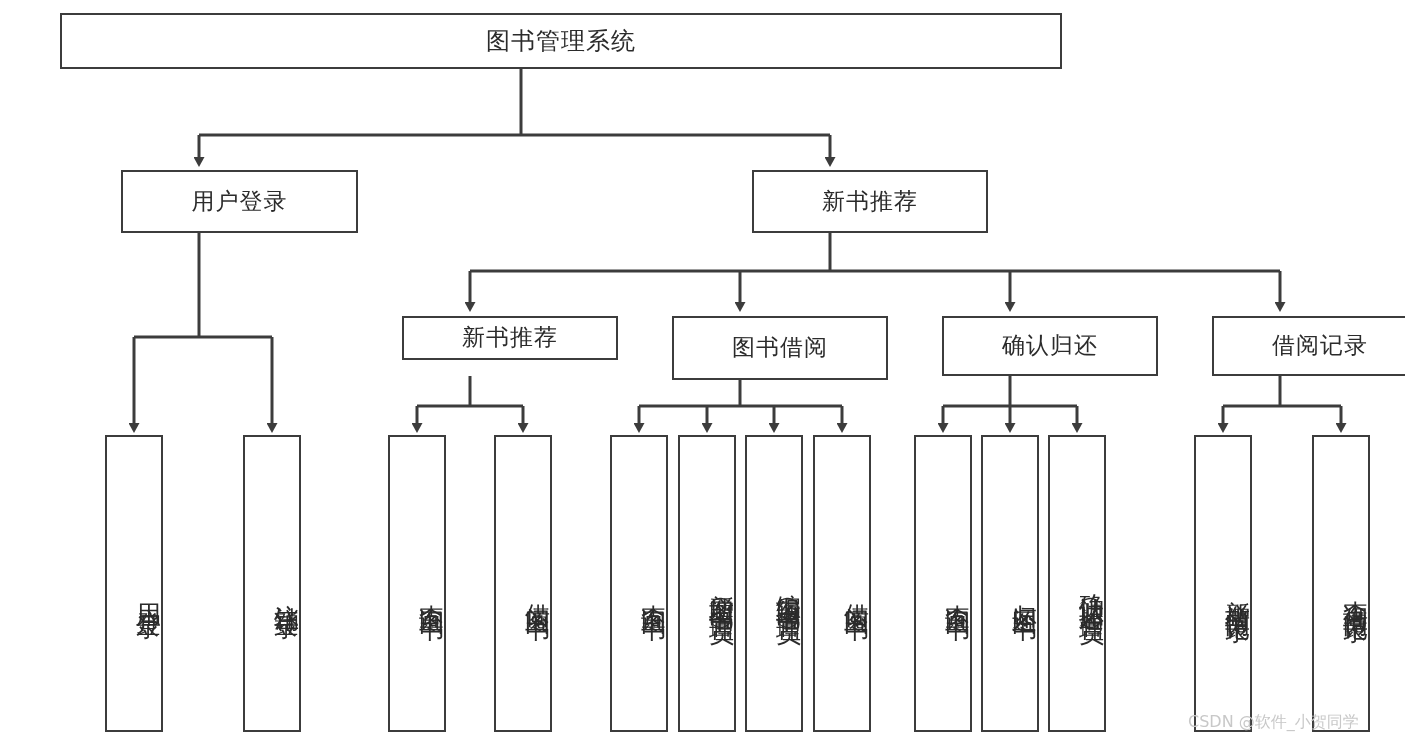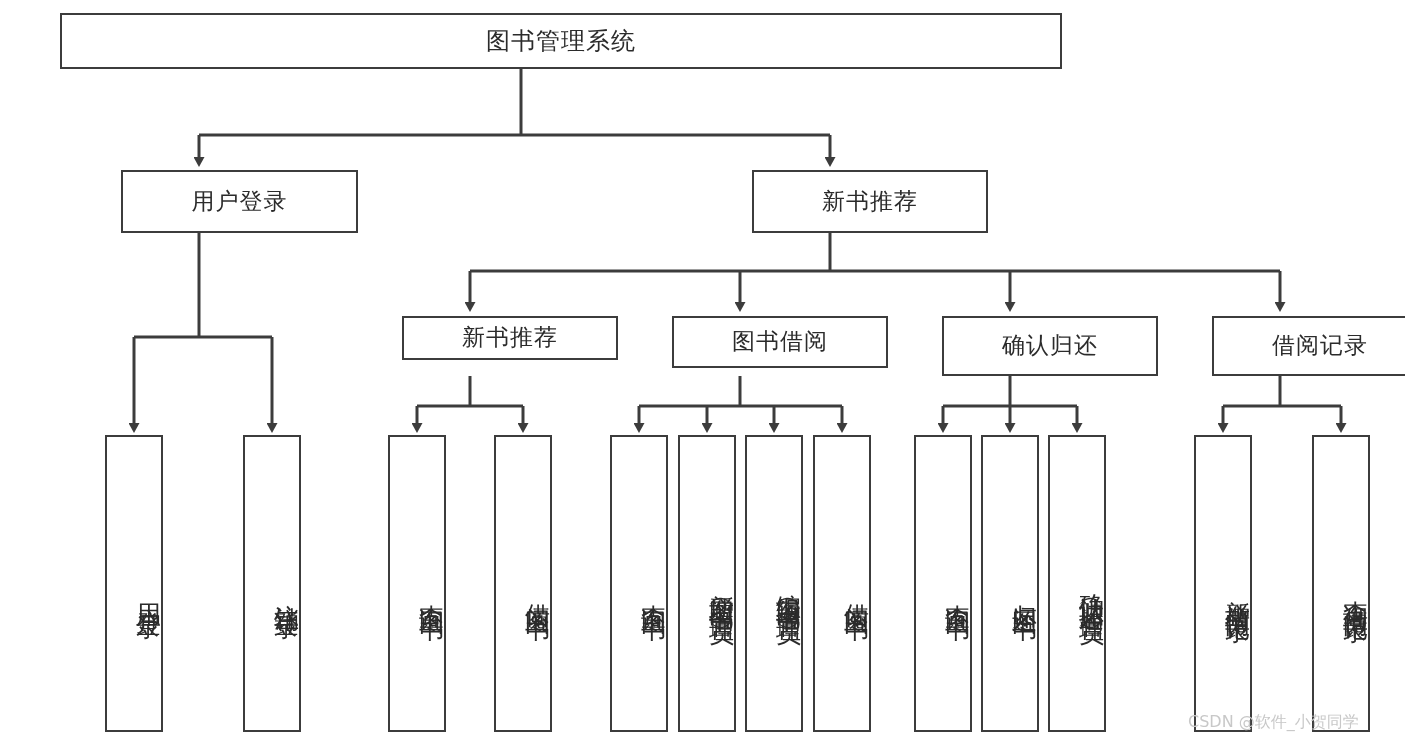--- a/index.html
+++ b/index.html
@@ -135,21 +135,21 @@
   <div class="node h" style="left:81px; top:170px; width:237px; height:63px;">
     <span>用户登录</span>
   </div>
   <div class="node h" style="left:712px; top:170px; width:236px; height:63px;">
     <span>新书推荐</span>
   </div>
 
   <div class="node h" style="left:362px; top:316px; width:216px; height:44px;">
     <span>新书推荐</span>
   </div>
-  <div class="node h" style="left:632px; top:316px; width:216px; height:52px;">
+  <div class="node h" style="left:632px; top:316px; width:216px; height:64px;">
     <span>图书借阅</span>
   </div>
   <div class="node h" style="left:902px; top:316px; width:216px; height:60px;">
     <span>确认归还</span>
   </div>
   <div class="node h" style="left:1172px; top:316px; width:216px; height:60px;">
     <span>借阅记录</span>
   </div>
 
   <div class="node v" style="left:105px; top:435px; width:58px; height:297px;">

